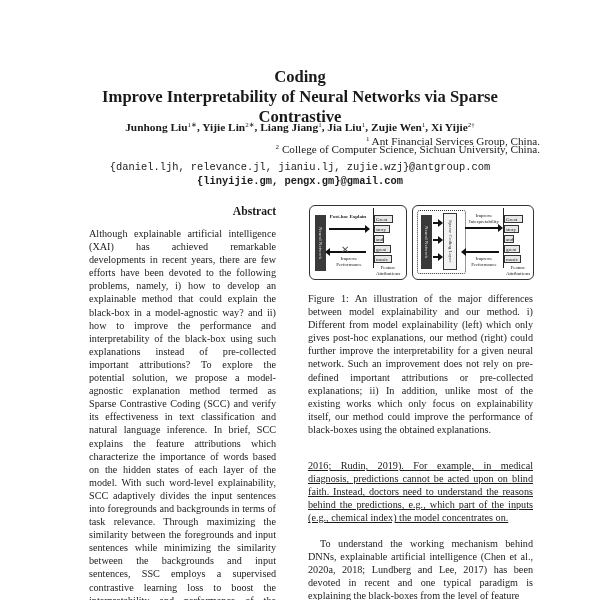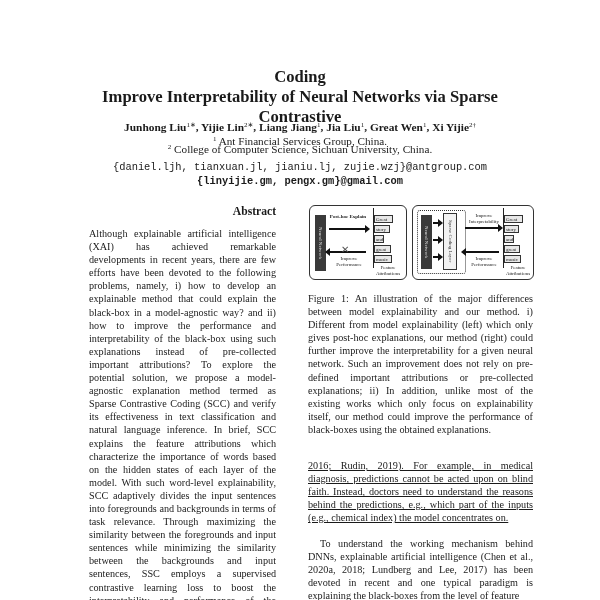--- a/index.html
+++ b/index.html
@@ -3,21 +3,21 @@
 <meta charset="utf-8">
 <style>
   html, body { margin:0; padding:0; background:#ffffff; }
   body { width:600px; height:600px; overflow:hidden; position:relative;
          font-family:"Liberation Serif", serif; color:#1a1a1a; }
   .title { position:absolute; left:60px; width:480px; top:67px; text-align:center;
            font-weight:bold; font-size:16.6px; line-height:20px; }
   .authors { position:absolute; left:60px; width:480px; top:118px; text-align:center;
              font-weight:bold; font-size:11.4px; line-height:14px; }
   .authors sup { font-size:7px; font-weight:normal; vertical-align:4px; }
-  .affil { position:absolute; left:60px; width:480px; text-align:center;
+  .affil { position:absolute; left:60px; width:480px; text-align:right;
            font-size:11.2px; line-height:14px; }
   .affil sup { font-size:7px; vertical-align:4px; }
   .mono { position:absolute; left:60px; width:480px; text-align:center;
           font-family:"Liberation Mono", monospace; font-size:10.4px; line-height:14px; }
   .abs-head { position:absolute; left:89px; width:187px; top:205px; text-align:right;
               font-weight:bold; font-size:11.6px; }
   .abs-body { position:absolute; left:89px; width:187px; top:227px;
               font-size:10.2px; line-height:13.1px; text-align:justify; hyphens:manual; }
   .fig { position:absolute; top:205px; height:75px; border:1.3px solid #333;
          border-radius:6px; background:#fff; box-sizing:border-box; }
@@ -51,31 +51,31 @@
 <div class="title">
   <div>Coding</div>
   <div>Improve Interpretability of Neural Networks via Sparse Contrastive</div>
 </div>
 
 <div class="authors">
   <span><span>Junhong Liu</span><sup>1∗</sup></span>,
   <span><span>Yijie Lin</span><sup>2∗</sup></span>,
   <span><span>Liang Jiang</span><sup>1</sup></span>,
   <span><span>Jia Liu</span><sup>1</sup></span>,
-  <span><span>Great Wen</span><sup>1</sup></span>,
+  <span><span>Zujie Wen</span><sup>1</sup></span>,
   <span><span>Xi Yijie</span><sup>2†</sup></span>
 </div>
 
 <div class="affil" style="top:132px;">
   <sup>1</sup> <span>Ant Financial Services Group, China.</span>
 </div>
 <div class="affil" style="top:140px;">
   <sup>2</sup> <span>College of Computer Science, Sichuan University, China.</span>
 </div>
-<div class="mono" style="top:160px;">{daniel.ljh, tianxuan.jl, jianiu.lj, zujie.wzj}@antgroup.com</div>
+<div class="mono" style="top:160px;">{daniel.ljh, relevance.jl, jianiu.lj, zujie.wzj}@antgroup.com</div>
 <div class="mono" style="top:174px;font-weight:bold;">{linyijie.gm, pengx.gm}@gmail.com</div>
 
 <div class="abs-head">Abstract</div>
 <div class="abs-body">
   <span>Although explainable artificial intelligence (XAI) has achieved remarkable developments in recent years, there are few efforts have been devoted to the following problems, namely, i) how to develop an explainable method that could explain the black-box in a model-agnostic way? and ii) how to improve the performance and interpretability of the black-box using such explanations instead of pre-collected important attributions? To explore the potential solution, we propose a model-agnostic explanation method termed as Sparse Contrastive Coding (SCC) and verify its effectiveness in text classification and natural language inference. In brief, SCC explains the feature attributions which characterize the importance of words based on the hidden states of each layer of the model. With such word-level explainability, SCC adaptively divides the input sentences into foregrounds and backgrounds in terms of task relevance. Through maximizing the similarity between the foregrounds and input sentences while minimizing the similarity between the backgrounds and input sentences, SSC employs a supervised contrastive learning loss to boost the interpretability and performance of the model. Extensive experiments show the superiority of our method over five state-of-the-art methods in terms of interpretability and classification measurements. The code is available at</span>
   
 </div>
 
 <div class="fig fig-left">
   <div class="nn" style="left:5px;top:9px;width:11px;height:56px;">Neural Network</div>

